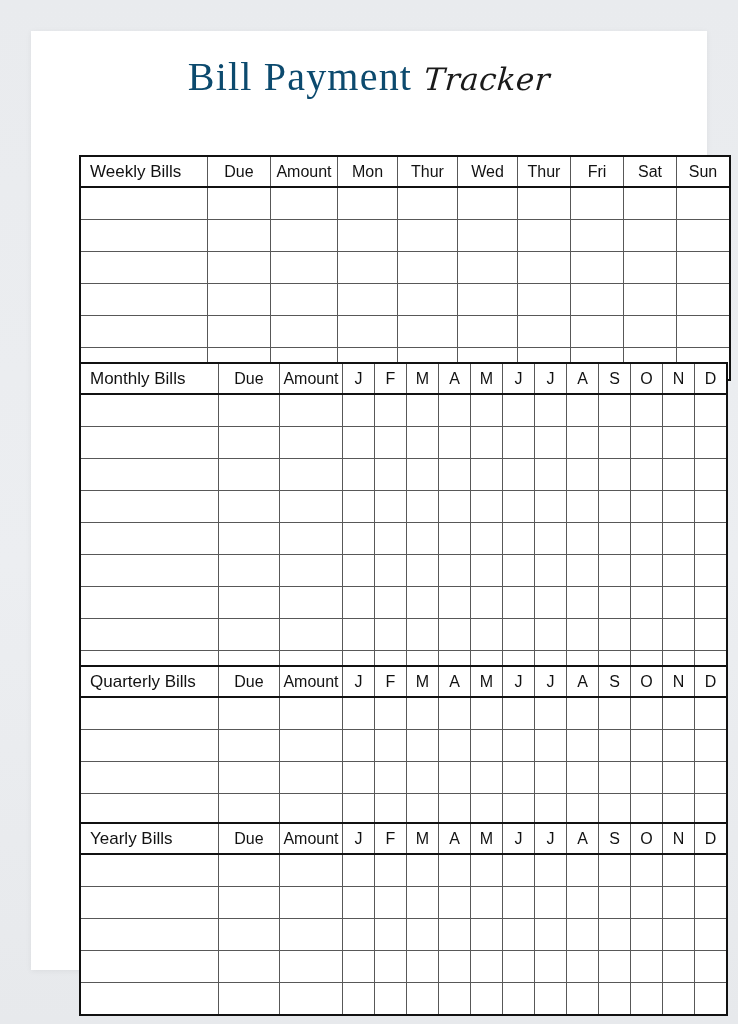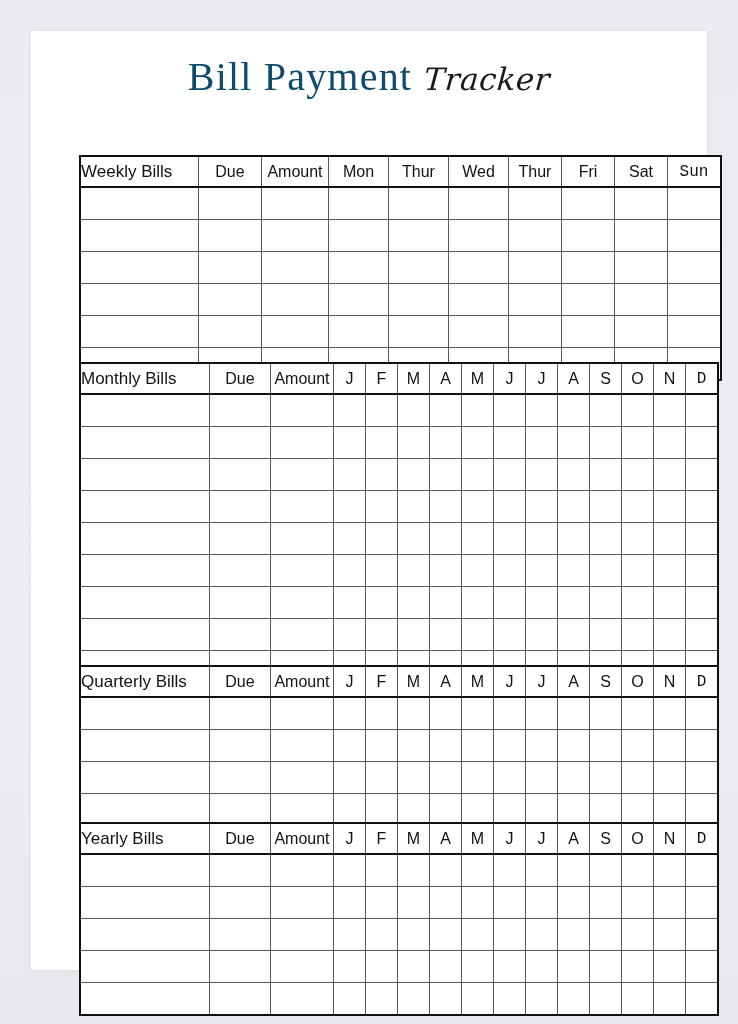--- a/index.html
+++ b/index.html
@@ -71,26 +71,25 @@
   }
   .tbl .hrow td {
     border-top: 2px solid #111;
     border-bottom: 2px solid #111;
     height: 29px;
     font-size: 16px;
   }
   .tbl .hrow td.first-col {
     border-left: 2px solid #111;
     text-align: left;
-    padding-left: 0;
+    padding-left: 9px;
     font-size: 17px;
   }
   .tbl .hrow td.last-col {
     border-right: 2px solid #111;
-    font-family: Liberation Mono, monospace;
   }
   .tbl tr td.first-col { border-left: 2px solid #111; }
   .tbl tr td.last-col  { border-right: 2px solid #111; }
   .tbl tr.lastrow td   { border-bottom: 2px solid #111; }
   .tbl td.mcol { font-size: 16px; }
 
   
   #tbl-weekly { left: 48px; top: 124px; width: 632px; }
   #tbl-weekly td.c-name   { width: 117px; }
   #tbl-weekly td.c-due    { width: 62px; }

